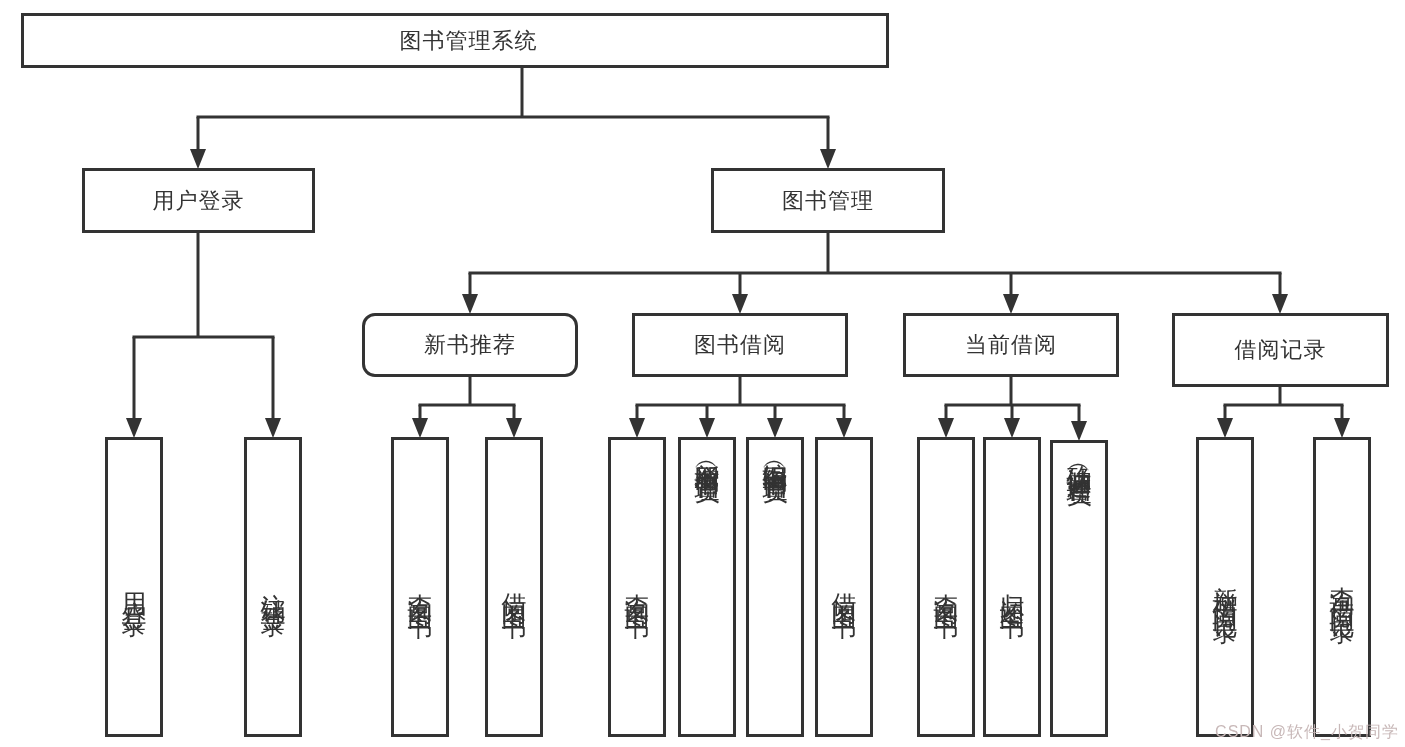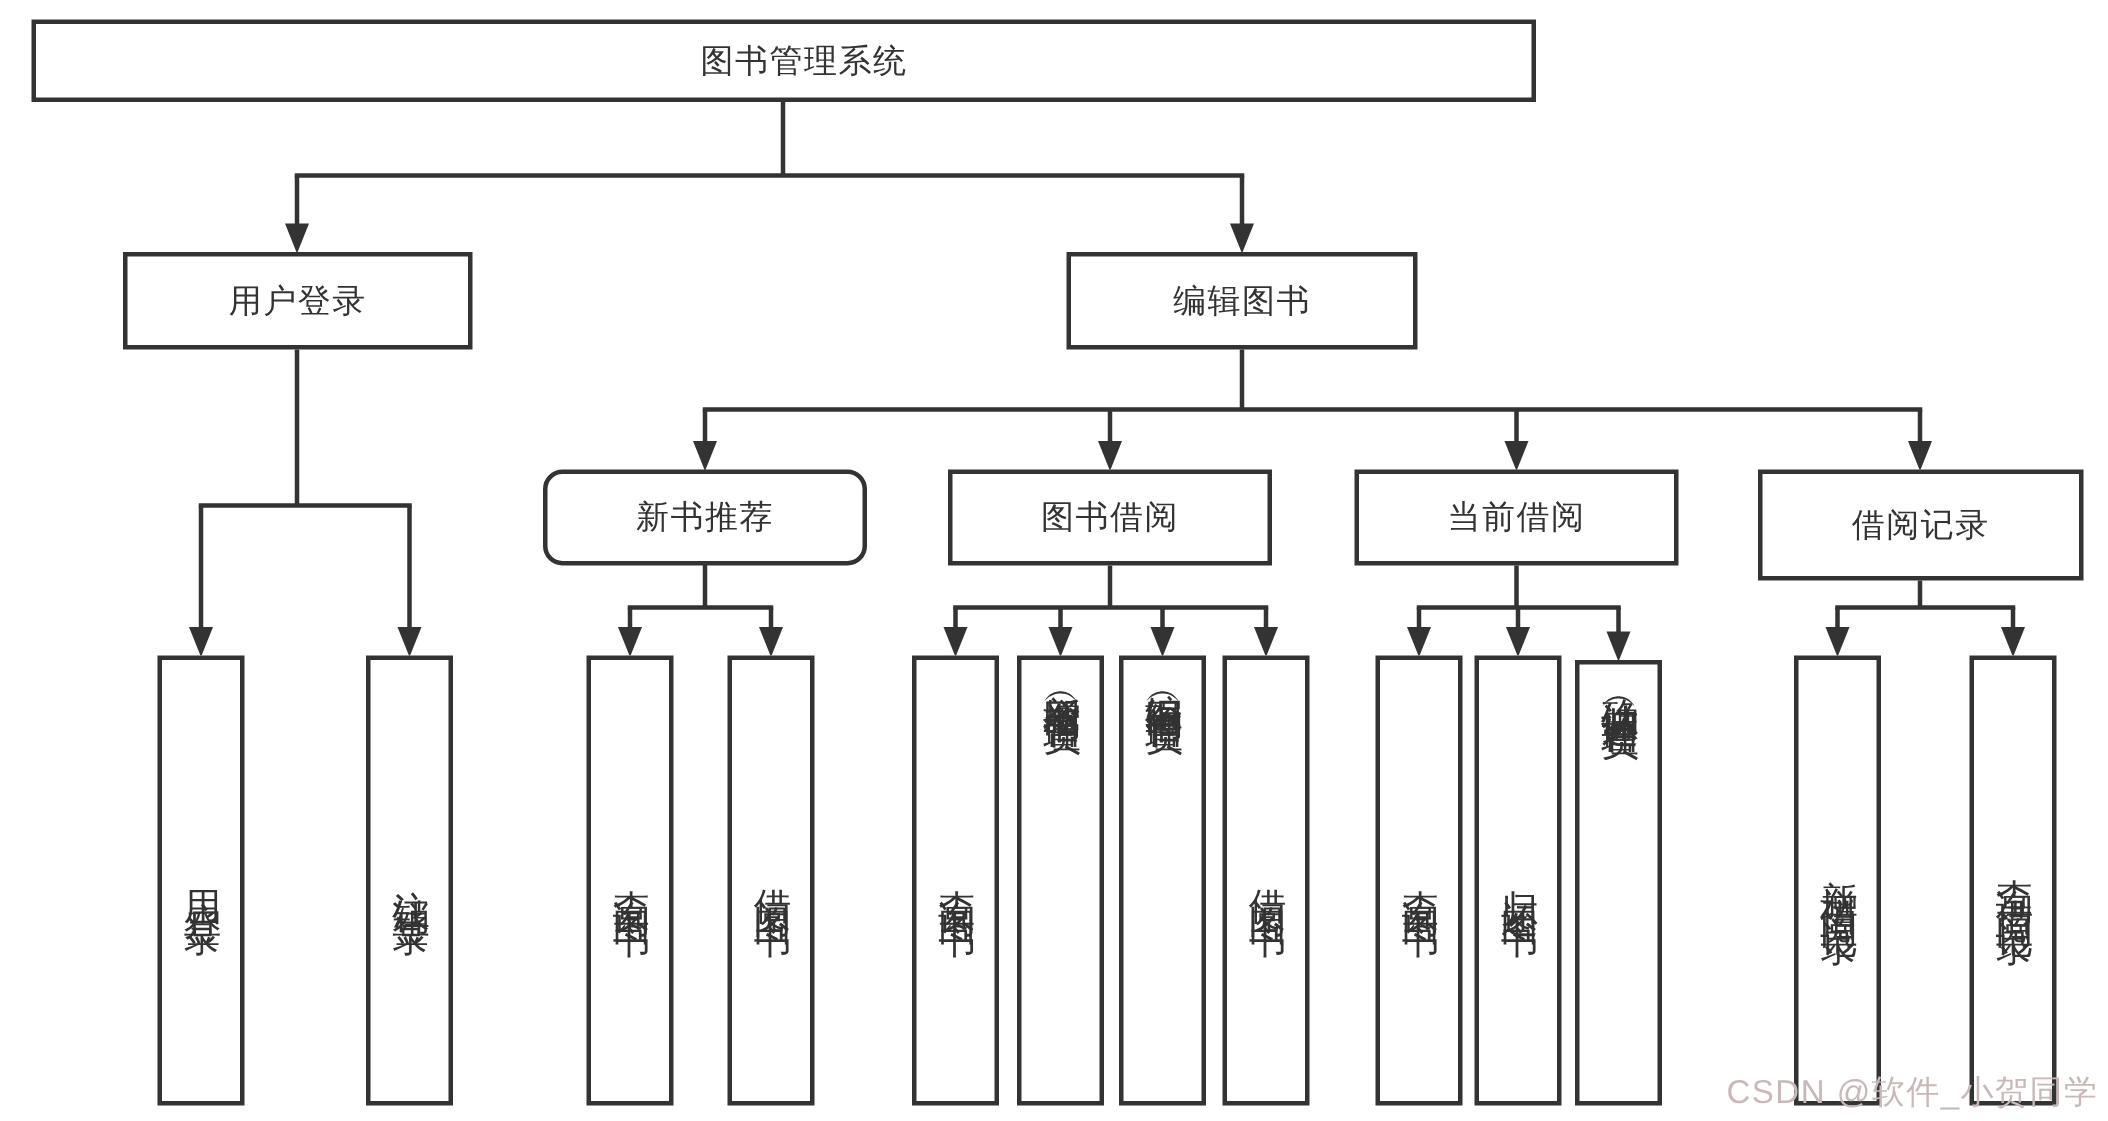--- a/index.html
+++ b/index.html
@@ -21,21 +21,21 @@
     display:flex; align-items:center; justify-content:center;
   }
   .leaf span {
     writing-mode:vertical-rl; text-orientation:mixed;
     font-size:25px; letter-spacing:7px; line-height:1; color:#333333;
   }
   .leaf.tight { align-items:flex-start; }
   .leaf.tight span { letter-spacing:2.5px; padding-top:3px; }
   .watermark {
     position:absolute; right:6px; bottom:4px;
-    font-size:22px; color:#c8b8b8; letter-spacing:1px; white-space:nowrap;
+    font-size:16px; color:#c8b8b8; letter-spacing:1px; white-space:nowrap;
   }
 </style>
 </head>
 <body>
 
 <div class="stage">
 
   <svg class="connector-layer" width="1405" height="747" viewBox="0 0 1405 747" xmlns="http://www.w3.org/2000/svg">
       <line x1="522" y1="66" x2="522" y2="118" stroke="#333333" stroke-width="3"></line>
       <line x1="196.5" y1="117" x2="829.5" y2="117" stroke="#333333" stroke-width="3"></line>
@@ -84,29 +84,29 @@
       <line x1="1079" y1="405" x2="1079" y2="425" stroke="#333333" stroke-width="3"></line>
       <polygon points="1071,421 1087,421 1079,441" fill="#333333"></polygon>
       <line x1="1280" y1="375" x2="1280" y2="406" stroke="#333333" stroke-width="3"></line>
       <line x1="1223.5" y1="405" x2="1343.5" y2="405" stroke="#333333" stroke-width="3"></line>
       <line x1="1225" y1="405" x2="1225" y2="422" stroke="#333333" stroke-width="3"></line>
       <polygon points="1217,418 1233,418 1225,438" fill="#333333"></polygon>
       <line x1="1342" y1="405" x2="1342" y2="422" stroke="#333333" stroke-width="3"></line>
       <polygon points="1334,418 1350,418 1342,438" fill="#333333"></polygon>
     </svg>
 
-  <div class="box" style="left:21px; top:13px; width:1003px; height:55px;padding-left:27px;">
+  <div class="box" style="left:21px; top:13px; width:868px; height:55px;padding-left:27px;">
     <span>图书管理系统</span>
   </div>
 
   <div class="box" style="left:82px; top:168px; width:233px; height:65px;">
     <span>用户登录</span>
   </div>
   <div class="box" style="left:711px; top:168px; width:234px; height:65px;">
-    <span>编辑图书</span>
+    <span>图书管理</span>
   </div>
 
   <div class="box" style="left:362px; top:313px; width:216px; height:64px;border-radius:13px;">
     <span>新书推荐</span>
   </div>
   <div class="box" style="left:632px; top:313px; width:216px; height:64px;text-align:center;">
     <span>图书借阅</span>
   </div>
   <div class="box" style="left:903px; top:313px; width:216px; height:64px;">
     <span>当前借阅</span>

